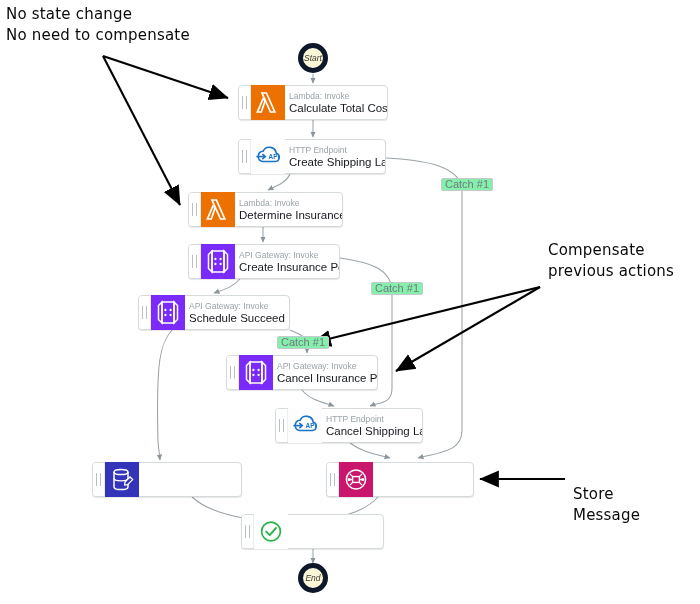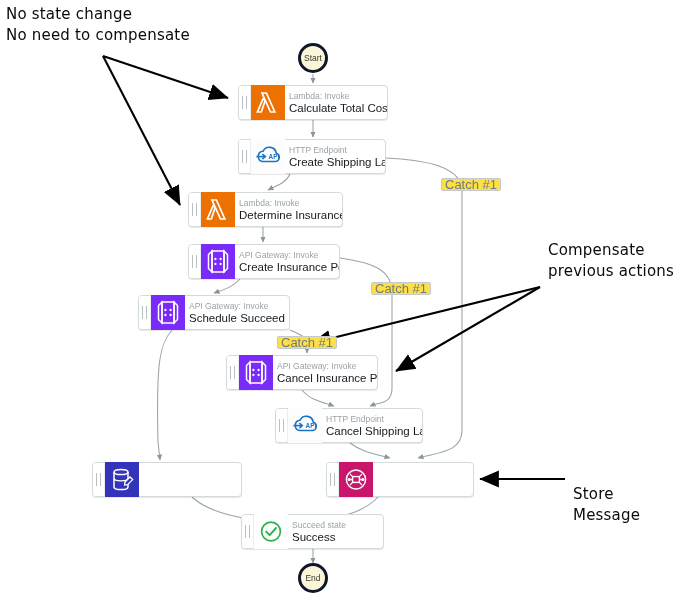--- a/index.html
+++ b/index.html
@@ -18,27 +18,27 @@
           border-left:1px solid #b9c0c4;border-right:1px solid #b9c0c4;}
   .ibox{width:34px;flex:0 0 34px;display:flex;align-items:center;justify-content:center;}
   .ibox svg{display:block;}
   .labels{flex:1 1 auto;display:flex;flex-direction:column;justify-content:center;
           padding-left:4px;padding-right:6px;overflow:hidden;}
   .svc{font-size:8.5px;color:#9aa3a8;line-height:11px;white-space:nowrap;}
   .ttl{font-size:11.5px;color:#16191f;line-height:13px;white-space:nowrap;}
 
   
   .term{position:absolute;width:30px;height:30px;border-radius:50%;
-        background:#fcf6d8;border:3px solid #0f172a;
+        background:#fcf6d8;border:5px solid #0f172a;
         display:flex;align-items:center;justify-content:center;
-        font-size:8.5px;color:#3a3a32;box-sizing:border-box;}
-
-  
-  .catch{position:absolute;background:#fde047;border:1px solid #c3c9cc;border-radius:2px;
-         font-size:13px;color:#6f7a80;padding:1px 3px;line-height:9px;white-space:nowrap;}
+        font-size:8.5px;color:#3a3a32;box-sizing:border-box;font-style:italic;}
+
+  
+  .catch{position:absolute;background:#86efac;border:1px solid #c3c9cc;border-radius:2px;
+         font-size:11px;color:#6f7a80;padding:1px 3px;line-height:9px;white-space:nowrap;}
 
   
   .note{position:absolute;font-family:"DejaVu Sans",sans-serif;font-size:15px;
         color:#0a0a0a;line-height:21px;white-space:pre;letter-spacing:.2px;}
 </style>
 </head>
 <body>
 
 <div id="canvas">
 
@@ -250,24 +250,20 @@
         <span class="grip">
           <i></i>
         </span>
      <span class="ibox">
           <svg width="34" height="35" viewBox="0 0 34 35">
         <rect width="34" height="35" fill="#ffffff"></rect>
         <circle cx="17" cy="17.5" r="9.4" fill="none" stroke="#2BB24C" stroke-width="1.7"></circle>
         <path d="M12.2 17.6 l3.5 3.6 6.3 -7.2" fill="none" stroke="#2BB24C" stroke-width="1.9" stroke-linecap="round" stroke-linejoin="round"></path>
       </svg>
         </span>
-     <span class="labels">
-       <span class="svc">Succeed state</span>
-       <span class="ttl">Success</span>
-     </span>
       </div>
     </div>
   <div id="catches">
       <span class="catch" style="left: 441px; top: 178px;">Catch #1</span>
       <span class="catch" style="left: 371px; top: 282px;">Catch #1</span>
       <span class="catch" style="left: 277px; top: 336px;">Catch #1</span>
     </div>
   <div id="notes">
       <div class="note" style="left: 6px; top: 4px;">No state change
 No need to compensate</div>

